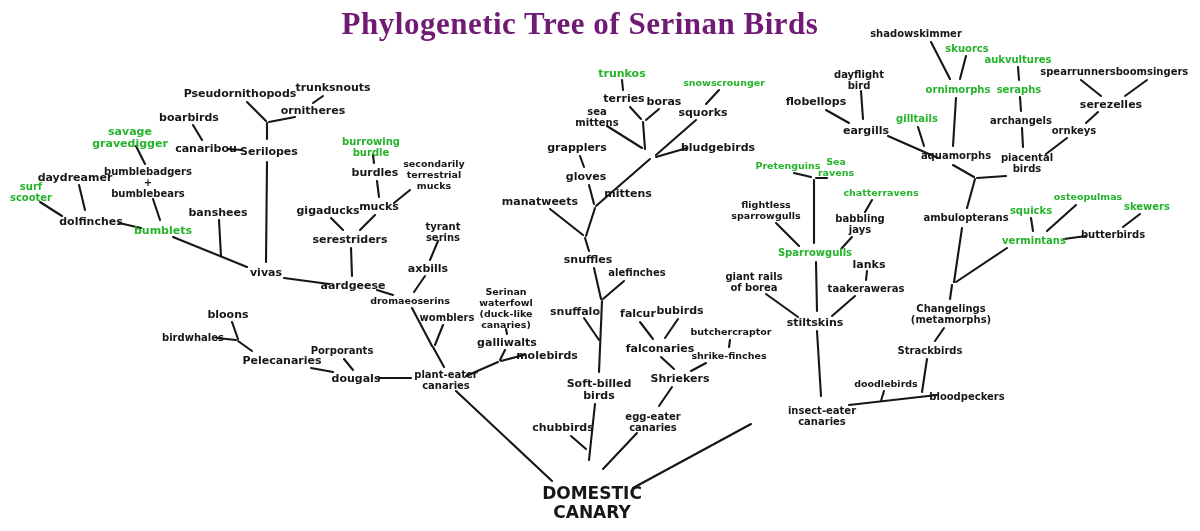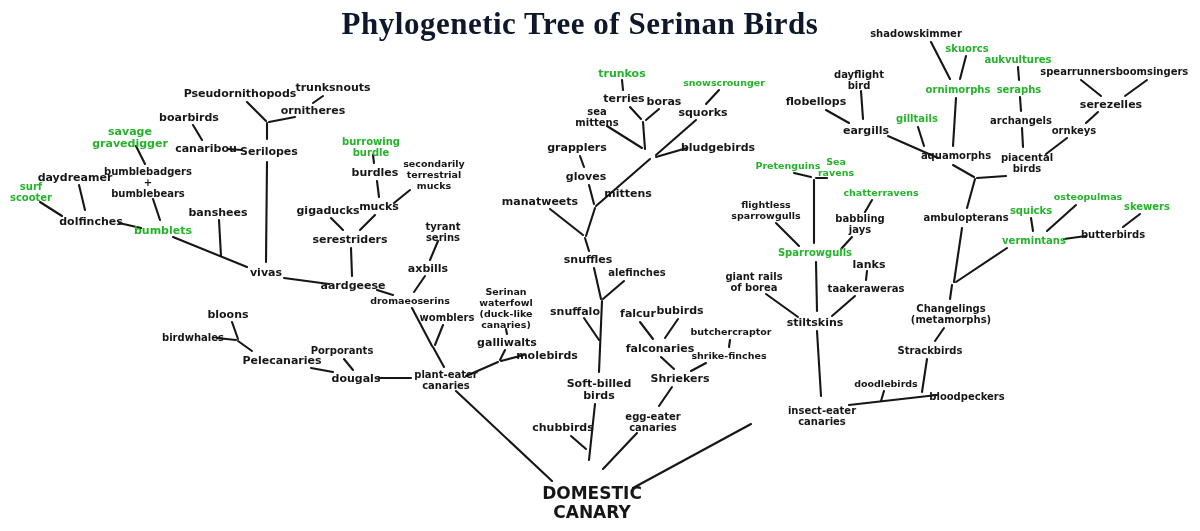--- a/index.html
+++ b/index.html
@@ -1,19 +1,19 @@
 <!DOCTYPE html>
 <html><head>
 <meta charset="utf-8">
 <style>
   html,body{margin:0;padding:0;background:#ffffff;}
   .stage{position:relative;width:1200px;height:531px;background:#ffffff;overflow:hidden;
          font-family:"DejaVu Sans",sans-serif;}
   .title{position:absolute;top:6px;left:0;width:1160px;margin:0;text-align:center;
-         font-family:"Liberation Serif",serif;font-weight:700;font-size:31px;color:#0f172a;
+         font-family:"Liberation Serif",serif;font-weight:700;font-size:31px;color:#701a75;
          letter-spacing:0.5px;}
   svg{position:absolute;top:0;left:0;}
   svg text{font-family:"DejaVu Sans",sans-serif;font-weight:600;fill:#161616;}
   svg text.green{fill:#25b32b;}
   svg line{stroke:#161616;stroke-width:2.1;stroke-linecap:round;}
 </style>
 </head>
 <body>
 
 <div class="stage">

